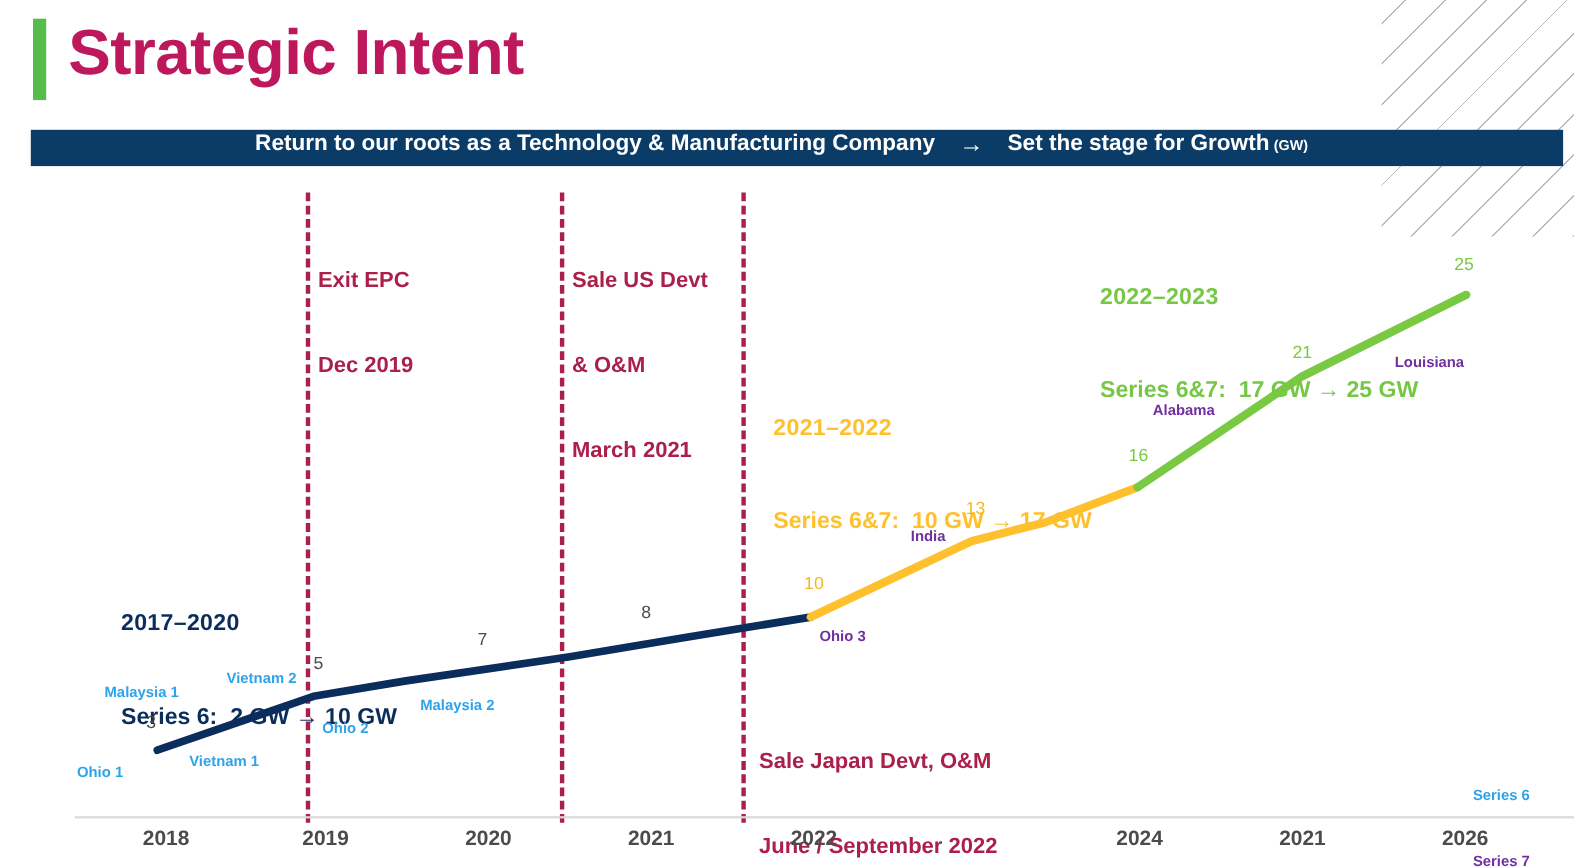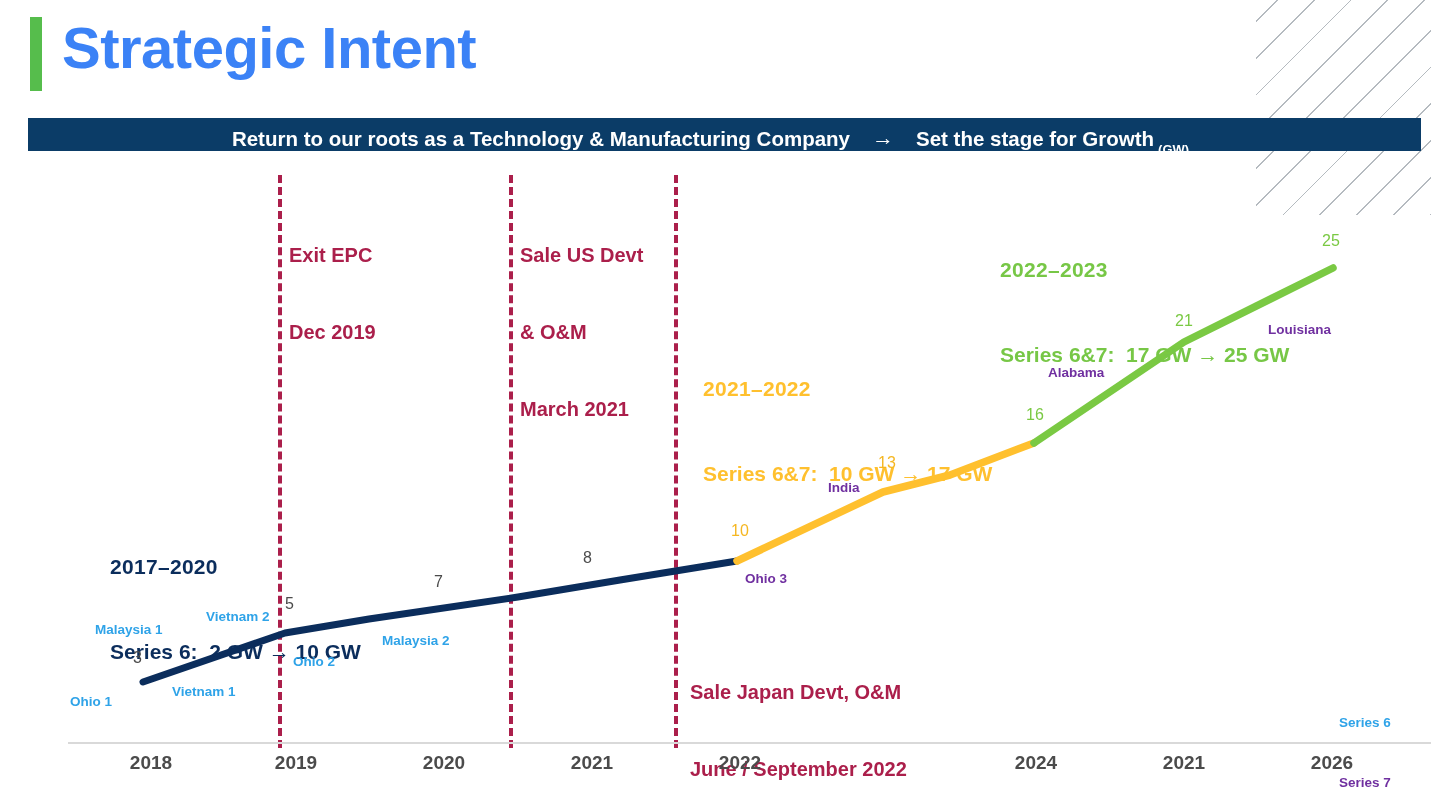--- a/index.html
+++ b/index.html
@@ -44,42 +44,42 @@
     height: 74px;
     background: #56bd4c;
   }
   .page-title {
     position: absolute;
     left: 62px;
     top: 14px;
     font-size: 58px;
     font-weight: 700;
     letter-spacing: -0.5px;
-    color: #3b82f6;
+    color: #be185d;
     line-height: 1.18;
     white-space: nowrap;
   }
 
   
   .banner {
     position: absolute;
     left: 28px;
     top: 118px;
     width: 1393px;
     height: 33px;
     background: #0b3c67;
   }
   .banner-text {
     position: absolute;
     left: 0;
     right: 0;
     top: 118px;
     height: 33px;
     display: flex;
-    align-items: flex-end;
+    align-items: flex-start;
     justify-content: center;
     color: #ffffff;
     font-size: 20.5px;
     font-weight: 700;
     white-space: nowrap;
     padding-right: 10px;
     box-sizing: border-box;
   }
   .banner-text .arrow { margin: 0 22px; font-weight: 400; font-size: 22px; }
   .banner-text .gw-sub {

